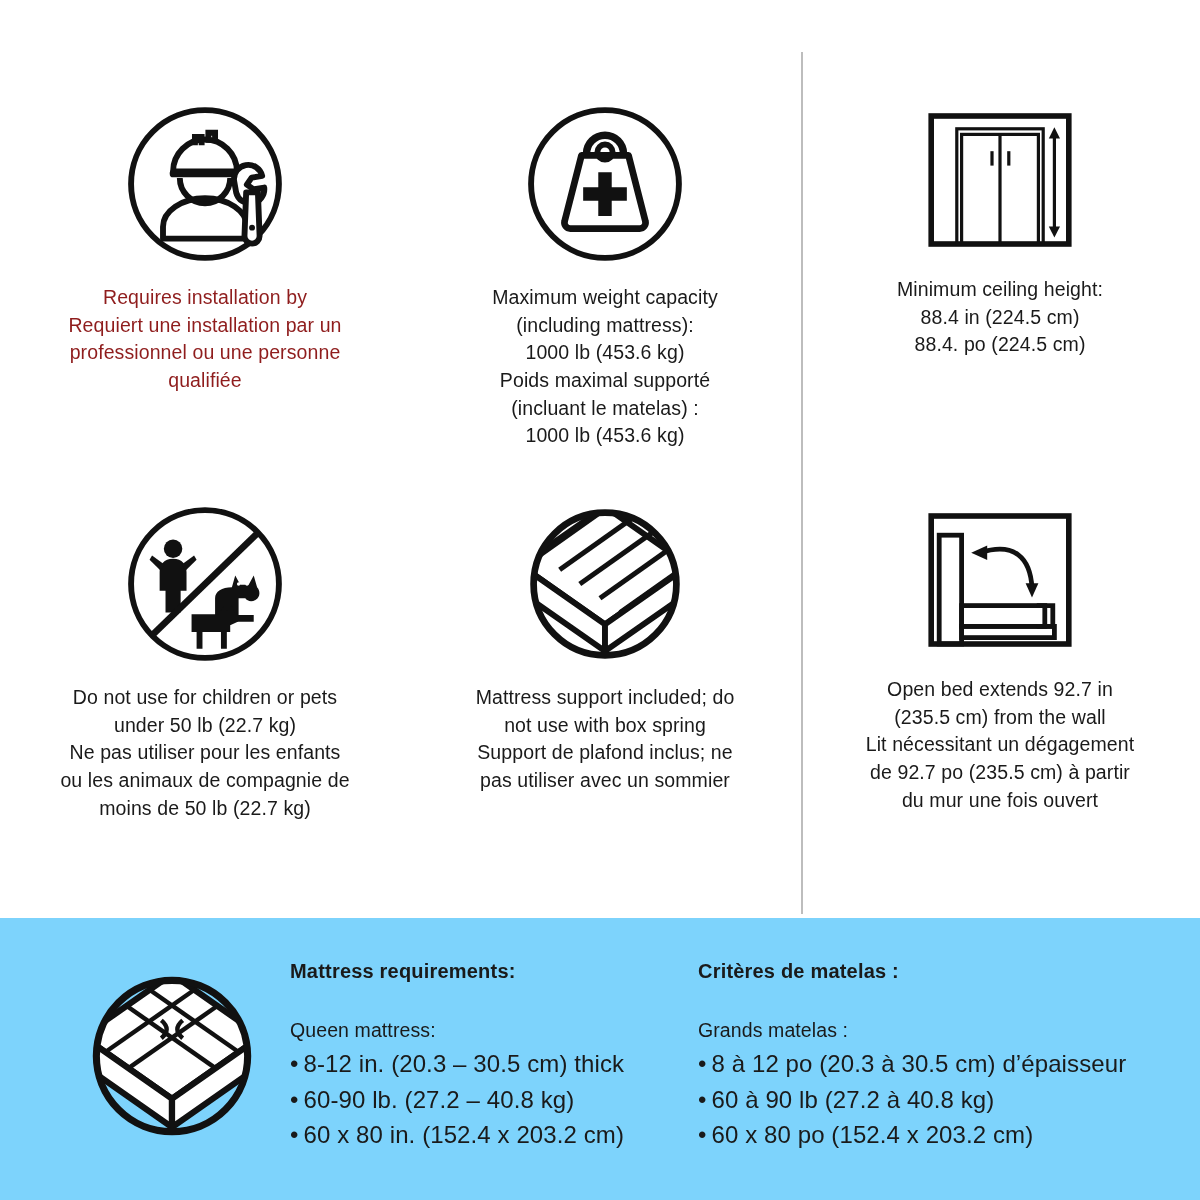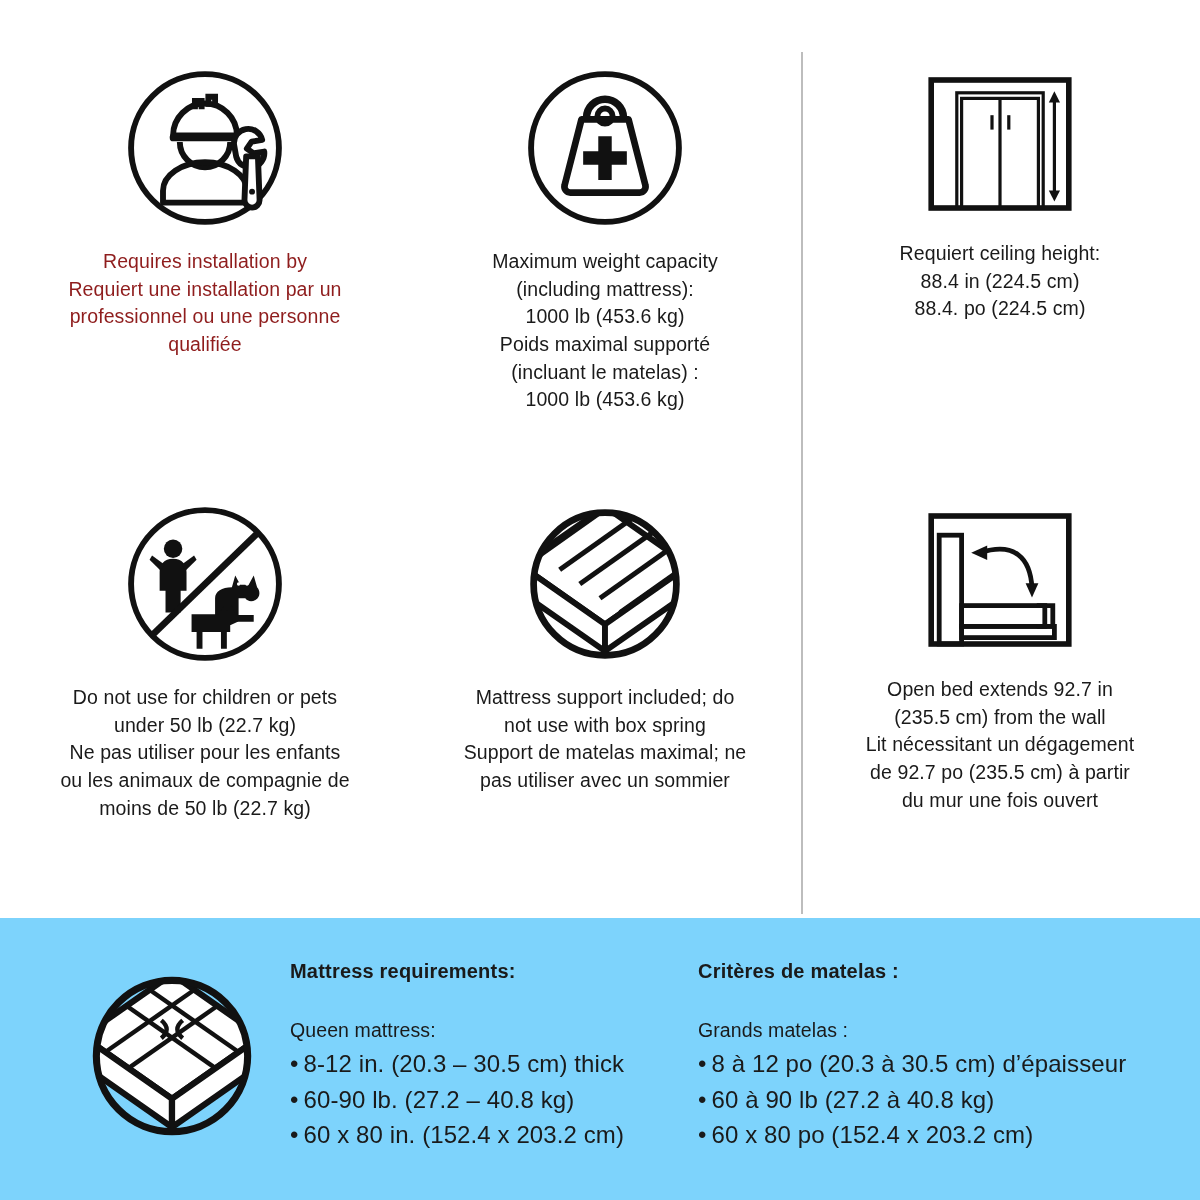--- a/index.html
+++ b/index.html
@@ -18,21 +18,21 @@
     position:absolute;left:0;top:0;width:1200px;height:918px;
     display:grid;
     grid-template-columns:410px 390px 400px;
     grid-template-rows:440px 438px;
   }
   .cell{
     display:flex;flex-direction:column;align-items:center;
     padding-top:6px;
     box-sizing:border-box;
   }
-  .cell.r1{padding-top:64px;}
+  .cell.r1{padding-top:100px;}
   .cell.r2{padding-top:60px;}
 
   .icon-wrap{
     width:168px;height:168px;
     display:flex;align-items:center;justify-content:center;
     margin-bottom:16px;
   }
   .icon-wrap.small{width:160px;height:160px;}
   .icon-wrap svg{width:100%;height:100%;display:block;}
 
@@ -137,21 +137,21 @@
           <rect x="52" y="33" width="96" height="137" fill="none" stroke="#111" stroke-width="4"></rect>
           <line x1="100" y1="33" x2="100" y2="170" stroke="#111" stroke-width="4"></line>
           <rect x="88" y="54" width="4" height="18" fill="#111"></rect>
           <rect x="109" y="54" width="4" height="18" fill="#111"></rect>
           <line x1="168" y1="34" x2="168" y2="152" stroke="#111" stroke-width="4"></line>
           <path d="M168 24 l7 14 h-14 z" fill="#111"></path>
           <path d="M168 162 l7 -14 h-14 z" fill="#111"></path>
         </svg>
       </div>
       <div class="caption">
-        <span class="ln">Requiert ceiling height:</span>
+        <span class="ln">Minimum ceiling height:</span>
         <span class="ln">88.4 in (224.5 cm)</span>
         <span class="ln">88.4. po (224.5 cm)</span>
       </div>
     </div>
 
     <div class="cell r2">
       <div class="icon-wrap">
         <svg viewBox="0 0 200 200">
           <circle cx="100" cy="100" r="88" fill="none" stroke="#111" stroke-width="7"></circle>
 
@@ -197,21 +197,21 @@
               <line x1="94" y1="117" x2="190" y2="49"></line>
               <line x1="118" y1="134" x2="214" y2="66"></line>
             </g>
           </g>
           <circle cx="100" cy="100" r="85" fill="none" stroke="#111" stroke-width="8"></circle>
         </svg>
       </div>
       <div class="caption">
         <span class="ln">Mattress support included; do</span>
         <span class="ln">not use with box spring</span>
-        <span class="ln">Support de matelas maximal; ne</span>
+        <span class="ln">Support de plafond inclus; ne</span>
         <span class="ln">pas utiliser avec un sommier</span>
       </div>
     </div>
 
     <div class="cell r2">
       <div class="icon-wrap small">
         <svg viewBox="0 0 200 180">
           <rect x="14" y="10" width="172" height="160" fill="none" stroke="#111" stroke-width="7"></rect>
           <rect x="24" y="34" width="28" height="136" fill="none" stroke="#111" stroke-width="6"></rect>
           <rect x="52" y="122" width="104" height="26" fill="none" stroke="#111" stroke-width="6"></rect>

